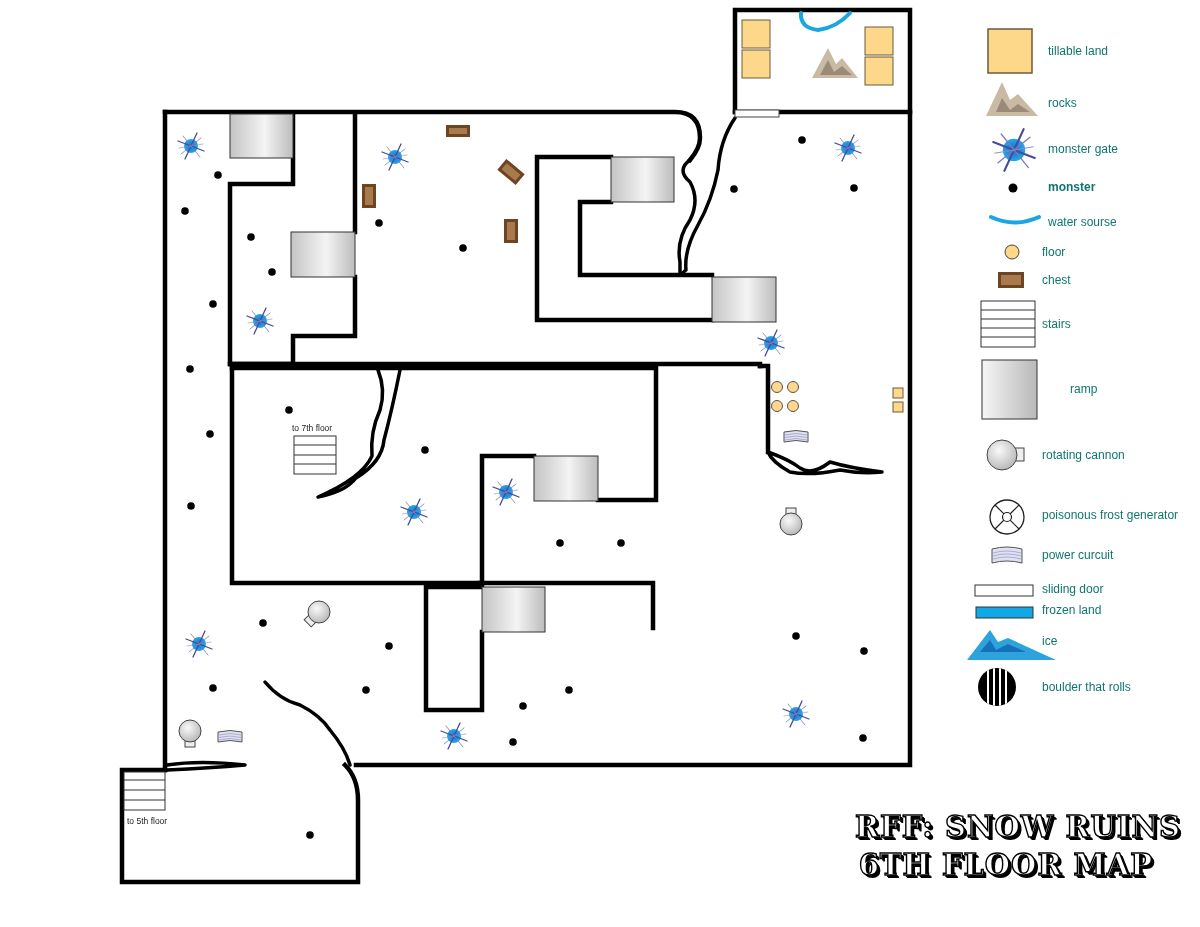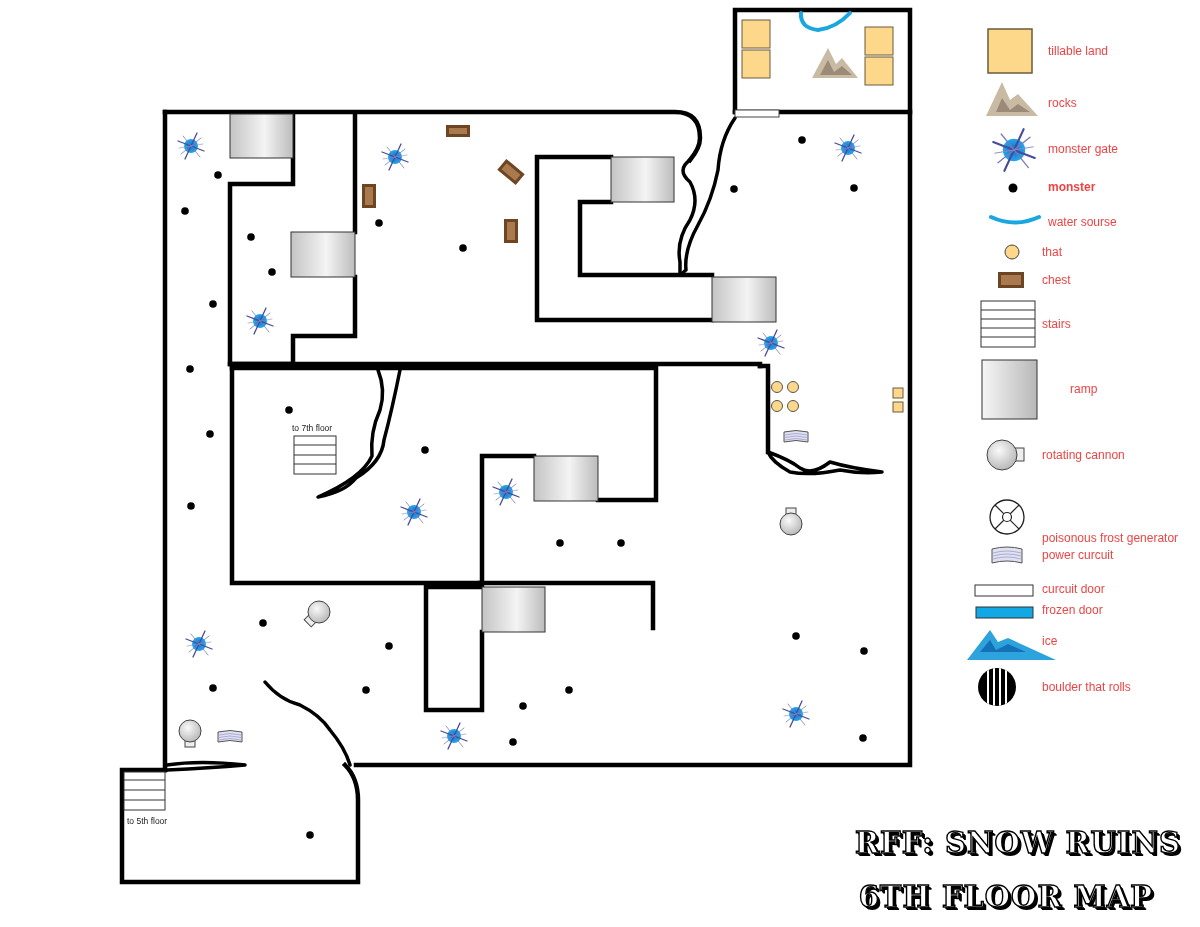--- a/index.html
+++ b/index.html
@@ -2,25 +2,25 @@
 <html><head>
 <meta charset="utf-8">
 <style>
   html, body { margin: 0; padding: 0; background: #ffffff; }
   body { width: 1200px; height: 927px; position: relative; overflow: hidden; font-family: "Liberation Sans", sans-serif; }
   #map { position: absolute; left: 0; top: 0; width: 1200px; height: 927px; }
   .wall { fill: none; stroke: #000; stroke-width: 4.5; stroke-linejoin: miter; stroke-linecap: square; }
   .crack { fill: none; stroke: #000; stroke-width: 3.5; stroke-linecap: round; stroke-linejoin: round; }
   .legend { position: absolute; left: 960px; top: 20px; width: 240px; height: 700px; }
   .legend-item { position: absolute; left: 0; width: 240px; }
-  .legend-label { position: absolute; left: 88px; font-size: 12px; color: #ef4444; white-space: nowrap; }
+  .legend-label { position: absolute; left: 88px; font-size: 12px; color: #0f766e; white-space: nowrap; }
   .floor-label { font-family: "Liberation Sans", sans-serif; font-size: 8.5px; fill: #222; }
   .title-block { position: absolute; left: 855px; top: 808px; width: 310px; text-align: right; }
   .title-line { display: block; font-family: "DejaVu Serif", serif; font-weight: bold; font-size: 29px; letter-spacing: 1px; color: #fff;
-    -webkit-text-stroke: 1.4px #000; text-shadow: 2px 2px 0 #000, 3px 3px 0 #000; line-height: 38px; white-space: nowrap; margin-top: 16px; }
+    -webkit-text-stroke: 1.4px #000; text-shadow: 2px 2px 0 #000, 3px 3px 0 #000; line-height: 38px; white-space: nowrap; }
 </style>
 </head>
 <body>
 
 <svg id="map" viewBox="0 0 1200 927" xmlns="http://www.w3.org/2000/svg">
   <defs>
     <linearGradient id="rampGrad" x1="0" y1="0" x2="1" y2="0">
       <stop offset="0" stop-color="#c4c4c4"></stop>
       <stop offset="0.55" stop-color="#f4f4f4"></stop>
       <stop offset="1" stop-color="#bcbcbc"></stop>
@@ -281,21 +281,21 @@
   <div class="legend-item" style="top:192px;height:20px;">
     <svg width="54" height="14" style="position:absolute;left:28px;top:2px;">
         <path d="M3 3 Q27 14 51 3" fill="none" stroke="#1AA7E0" stroke-width="4" stroke-linecap="round"></path>
       </svg>
     <span class="legend-label" style="top:3px;">water sourse</span>
   </div>
   <div class="legend-item" style="top:222px;height:20px;">
     <svg width="20" height="20" style="position:absolute;left:42px;top:0;">
         <circle cx="10" cy="10" r="7" fill="#FDD78A" stroke="#444" stroke-width="1"></circle>
       </svg>
-    <span class="legend-label" style="top:3px;left:82px;">that</span>
+    <span class="legend-label" style="top:3px;left:82px;">floor</span>
   </div>
   <div class="legend-item" style="top:250px;height:20px;">
     <svg width="30" height="20" style="position:absolute;left:37px;top:0;">
         <rect x="1" y="2" width="26" height="16" fill="#6E4523"></rect>
         <rect x="4" y="5" width="20" height="10" fill="#A87A4E"></rect>
       </svg>
     <span class="legend-label" style="top:3px;left:82px;">chest</span>
   </div>
   <div class="legend-item" style="top:280px;height:50px;">
     <svg width="58" height="50" style="position:absolute;left:20px;top:0;">
@@ -320,40 +320,40 @@
     </svg>
     <span class="legend-label" style="top:10px;left:82px;">rotating cannon</span>
   </div>
   <div class="legend-item" style="top:478px;height:36px;">
     <svg width="40" height="40" style="position:absolute;left:28px;top:0;">
       <circle cx="19" cy="19" r="17" fill="#fff" stroke="#222" stroke-width="1.3"></circle>
       <line x1="7" y1="7" x2="31" y2="31" stroke="#222" stroke-width="1.2"></line>
       <line x1="31" y1="7" x2="7" y2="31" stroke="#222" stroke-width="1.2"></line>
       <circle cx="19" cy="19" r="4.5" fill="#fff" stroke="#222" stroke-width="1.2"></circle>
     </svg>
-    <span class="legend-label" style="top:10px;left:82px;margin-top:23px;">poisonous frost generator</span>
+    <span class="legend-label" style="top:10px;left:82px;">poisonous frost generator</span>
   </div>
   <div class="legend-item" style="top:526px;height:20px;">
     <svg width="36" height="20" style="position:absolute;left:30px;top:0;">
       <path d="M2 3 Q17 -1 32 3 L32 17 Q17 13 2 17 Z" fill="#dfe0f0" stroke="#555" stroke-width="1"></path>
       <path d="M3 7 Q17 3 31 7 M3 10 Q17 6 31 10 M3 13 Q17 9 31 13" fill="none" stroke="#8a8ac0" stroke-width="0.6"></path>
     </svg>
     <span class="legend-label" style="top:2px;left:82px;">power curcuit</span>
   </div>
   <div class="legend-item" style="top:562px;height:16px;">
     <svg width="62" height="16" style="position:absolute;left:14px;top:1px;">
         <rect x="1" y="2" width="58" height="11" fill="#fff" stroke="#333" stroke-width="1"></rect>
       </svg>
-    <span class="legend-label" style="top:0px;left:82px;">curcuit door</span>
+    <span class="legend-label" style="top:0px;left:82px;">sliding door</span>
   </div>
   <div class="legend-item" style="top:584px;height:16px;">
     <svg width="62" height="16" style="position:absolute;left:15px;top:1px;">
         <rect x="1" y="2" width="57" height="11" fill="#12A8E6" stroke="#333" stroke-width="1"></rect>
       </svg>
-    <span class="legend-label" style="top:-1px;left:82px;">frozen door</span>
+    <span class="legend-label" style="top:-1px;left:82px;">frozen land</span>
   </div>
   <div class="legend-item" style="top:608px;height:36px;">
     <svg width="92" height="36" style="position:absolute;left:6px;top:0;">
       <path d="M1 32 L24 2 L32 14 L42 10 L90 32 Z" fill="#2DA3DD"></path>
       <path d="M14 24 L24 12 L30 22 L42 16 L60 24 Z" fill="#1471B8"></path>
     </svg>
     <span class="legend-label" style="top:6px;left:82px;">ice</span>
   </div>
   <div class="legend-item" style="top:647px;height:40px;">
     <svg width="44" height="42" style="position:absolute;left:16px;top:0;">

